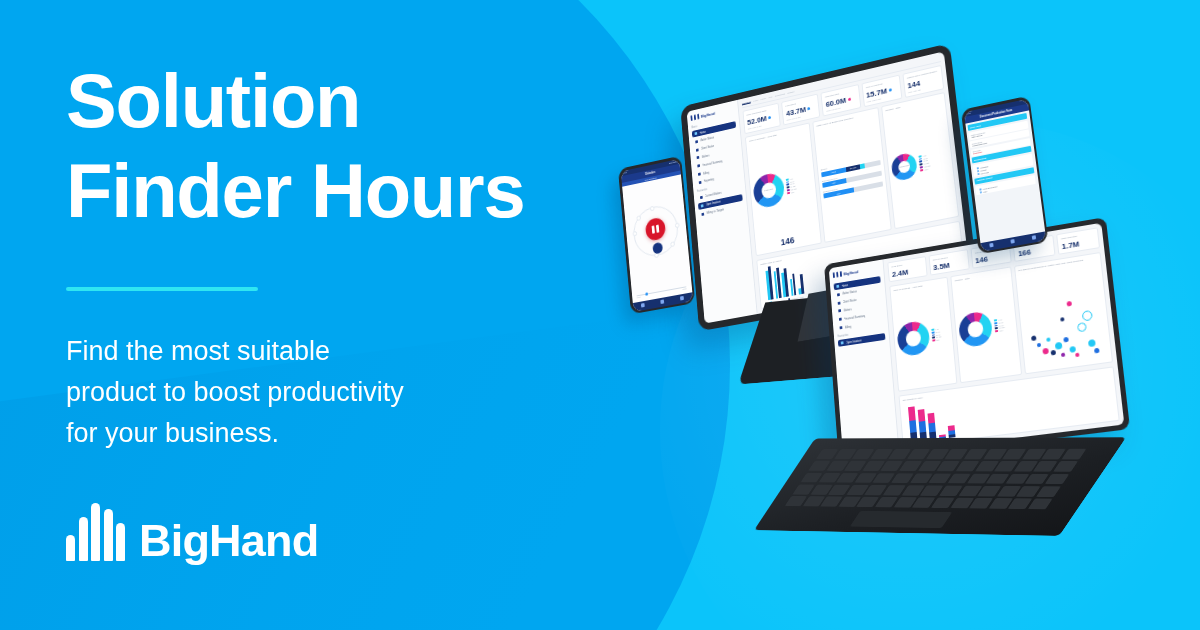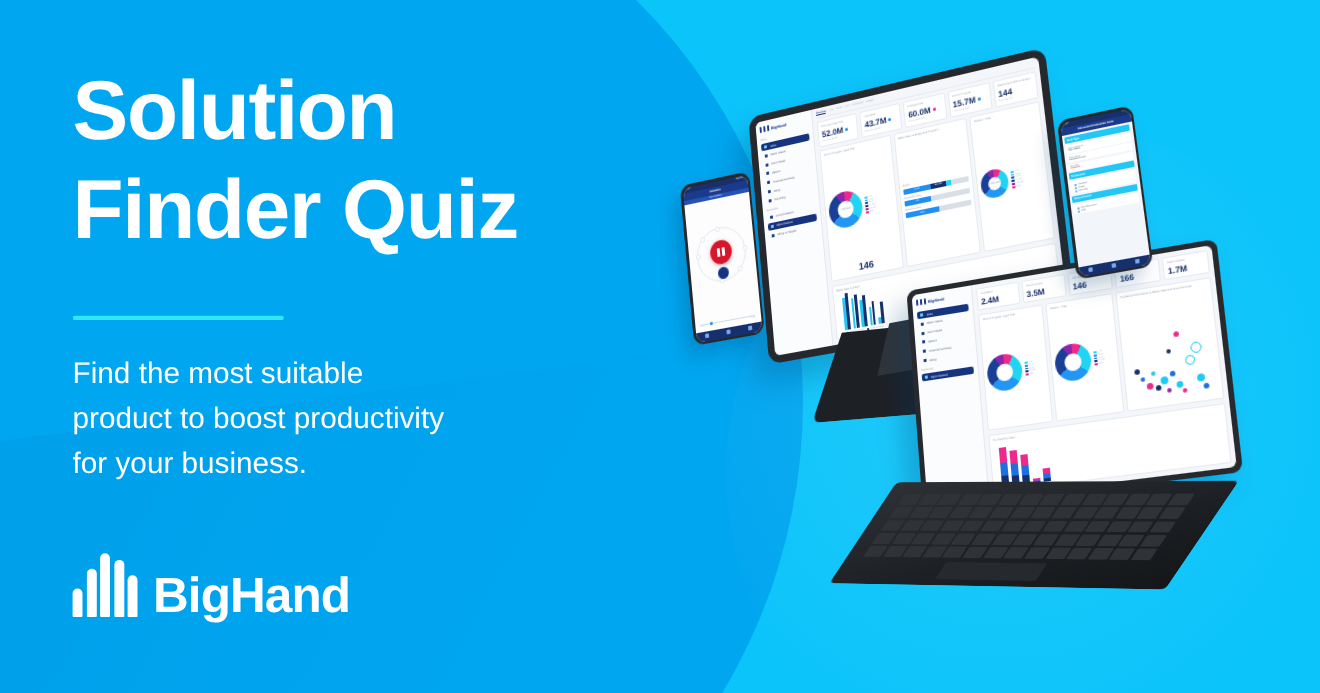--- a/index.html
+++ b/index.html
@@ -55,21 +55,21 @@
     letter-spacing: -1.2px;
     white-space: pre-line;
   }
   .divider {
     margin-top: 52px;
     width: 192px; height: 4px;
     background: #2FE6F2;
     border-radius: 2px;
   }
   .subhead {
-    margin-top: 28px;
+    margin-top: 40px;
     color: #ffffff;
     font-size: 27px;
     line-height: 1.52;
     font-weight: 300;
     max-width: 430px;
     white-space: pre-line;
   }
 
   
   .logo-wrap {
@@ -364,21 +364,21 @@
 <body>
 
 <div id="banner">
 
   <div class="bg-circle"></div>
   <div class="bg-wedge"></div>
   <div class="bg-glow"></div>
 
   <div class="left-col">
     <div class="headline">Solution
-Finder Quiz</div>
+Finder Hours</div>
     <div class="divider"></div>
     <div class="subhead">Find the most suitable
 product to boost productivity
 for your business.</div>
   </div>
 
   <div class="logo-wrap">
     <div class="logo-bars">
       <i></i>
         <i></i>

